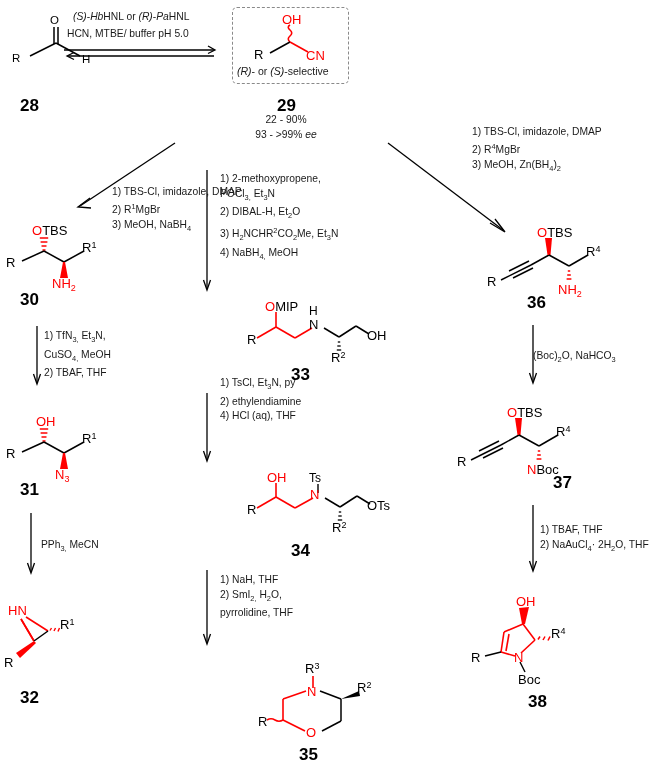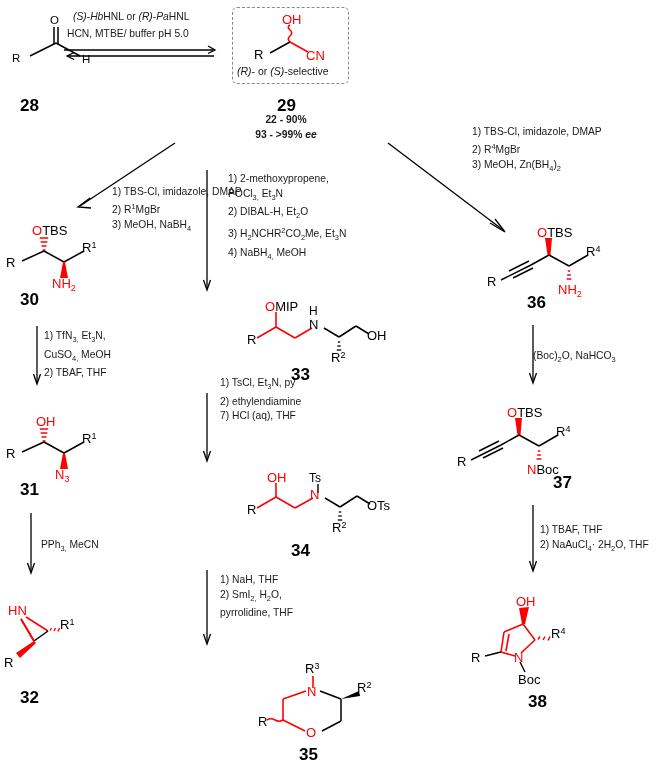--- a/index.html
+++ b/index.html
@@ -26,21 +26,20 @@
     font-size: 17px;
     font-weight: bold;
     color: #000;
   }
   .yield {
     font-size: 10.3px;
     line-height: 14.5px;
     text-align: center;
     color: #1a1a1a;
     white-space: nowrap;
-    font-weight: bold;
   }
   .atom { font-size: 11.5px; fill: #000; }
   svg { display: block; overflow: visible; }
   .boxed {
     border: 1.4px dashed #8a8a8a;
     border-radius: 5px;
   }
   sub { font-size: 0.72em; }
   sup { font-size: 0.72em; }
   i { font-style: italic; }
@@ -139,21 +138,21 @@
     </svg>
   </div>
   <div class="abs label-num" style="left:20px; top:290px;">30</div>
 
   <div class="abs" style="left:201px; top:170px;">
     <svg width="14" height="124" viewBox="0 0 14 124">
       <line x1="6" y1="0" x2="6" y2="118" stroke="#000" stroke-width="1.3"></line>
       <polyline points="2.5,110 6,120 9.5,110" fill="none" stroke="#000" stroke-width="1.3"></polyline>
     </svg>
   </div>
-  <div class="abs cond" style="left:228px; top:172px;">
+  <div class="abs cond" style="left:220px; top:172px;">
     <div>1) 2-methoxypropene,</div>
     <div>POCl<sub>3,</sub> Et<sub>3</sub>N</div>
     <div>2) DIBAL-H, Et<sub>2</sub>O</div>
     <div>3) H<sub>2</sub>NCHR<sup>2</sup>CO<sub>2</sub>Me, Et<sub>3</sub>N</div>
     <div>4) NaBH<sub>4,</sub> MeOH</div>
   </div>
 
   <div class="abs" style="left:243px; top:300px;">
     <svg width="140" height="64" viewBox="0 0 140 64">
 
@@ -188,21 +187,21 @@
 
   <div class="abs" style="left:201px; top:393px;">
     <svg width="14" height="72" viewBox="0 0 14 72">
       <line x1="6" y1="0" x2="6" y2="66" stroke="#000" stroke-width="1.3"></line>
       <polyline points="2.5,58 6,68 9.5,58" fill="none" stroke="#000" stroke-width="1.3"></polyline>
     </svg>
   </div>
   <div class="abs cond" style="left:220px; top:376px;">
     <div>1) TsCl, Et<sub>3</sub>N, py</div>
     <div>2) ethylendiamine</div>
-    <div>7) HCl (aq), THF</div>
+    <div>4) HCl (aq), THF</div>
   </div>
 
   <div class="abs" style="left:243px; top:468px;">
     <svg width="140" height="66" viewBox="0 0 140 66">
 
       <line x1="14" y1="40" x2="33" y2="29" stroke="#ff0000" stroke-width="1.6"></line>
 
       <line x1="33" y1="29" x2="33" y2="15" stroke="#ff0000" stroke-width="1.6"></line>
 
       <line x1="33" y1="29" x2="52" y2="40" stroke="#ff0000" stroke-width="1.6"></line>

